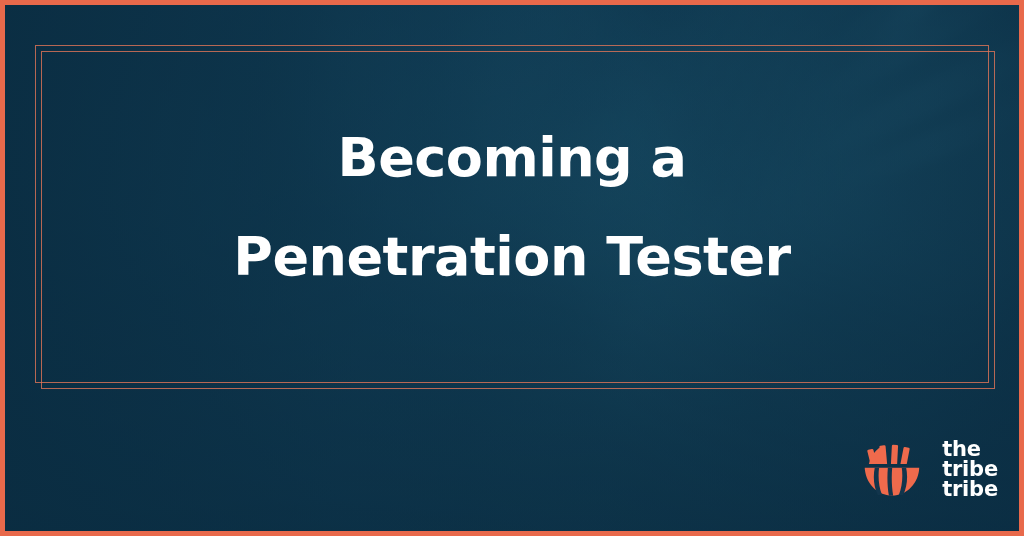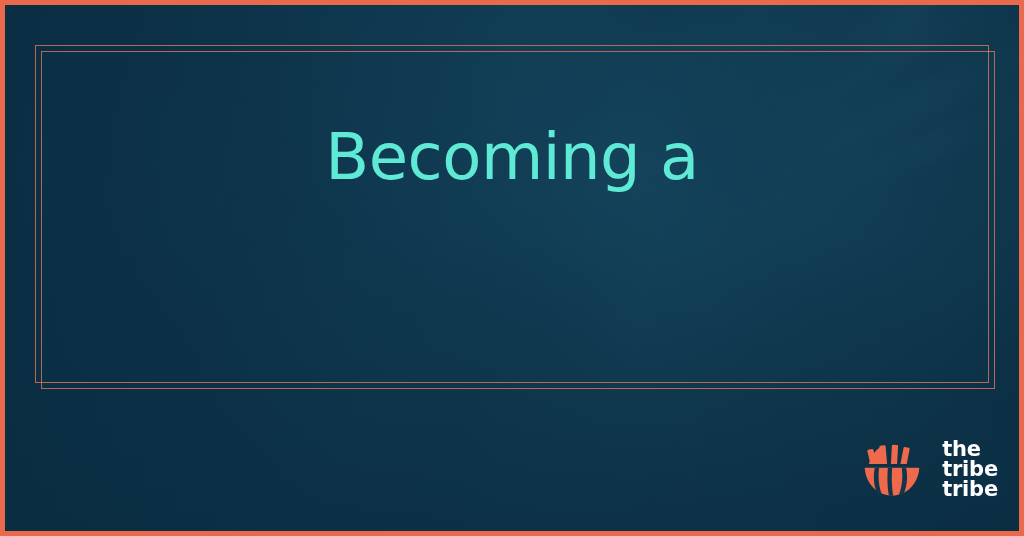--- a/index.html
+++ b/index.html
@@ -90,24 +90,24 @@
   
   .title-wrap {
     position:absolute;
     left:0; right:0;
     top:108px;
     text-align:center;
     padding:0 60px;
   }
   .title-line {
     display:block;
-    color:#5eead4;
+    color:#ffffff;
     font-family:"DejaVu Sans", sans-serif;
-    font-weight:400;
-    font-size:64px;
+    font-weight:700;
+    font-size:54px;
     line-height:99px;
     letter-spacing:-.5px;
     white-space:nowrap;
   }
 
   
   .logo {
     position:absolute;
     right:26px;
     bottom:36px;
@@ -156,20 +156,21 @@
     <div class="streak s5"></div>
   </div>
   <div class="grade"></div>
   <div class="grade2"></div>
 
   <div class="frame frame-a"></div>
   <div class="frame frame-b"></div>
 
   <div class="title-wrap">
     <span class="title-line">Becoming a</span>
+    <span class="title-line">Penetration Tester</span>
   </div>
 
   <div class="logo">
     <svg class="logo-mark" viewBox="0 0 100 100">
       <defs>
         <clipPath id="topHalf">
             <rect x="0" y="0" width="100" height="42"></rect>
           </clipPath>
         <clipPath id="botHalf">
             <rect x="0" y="48" width="100" height="52"></rect>

